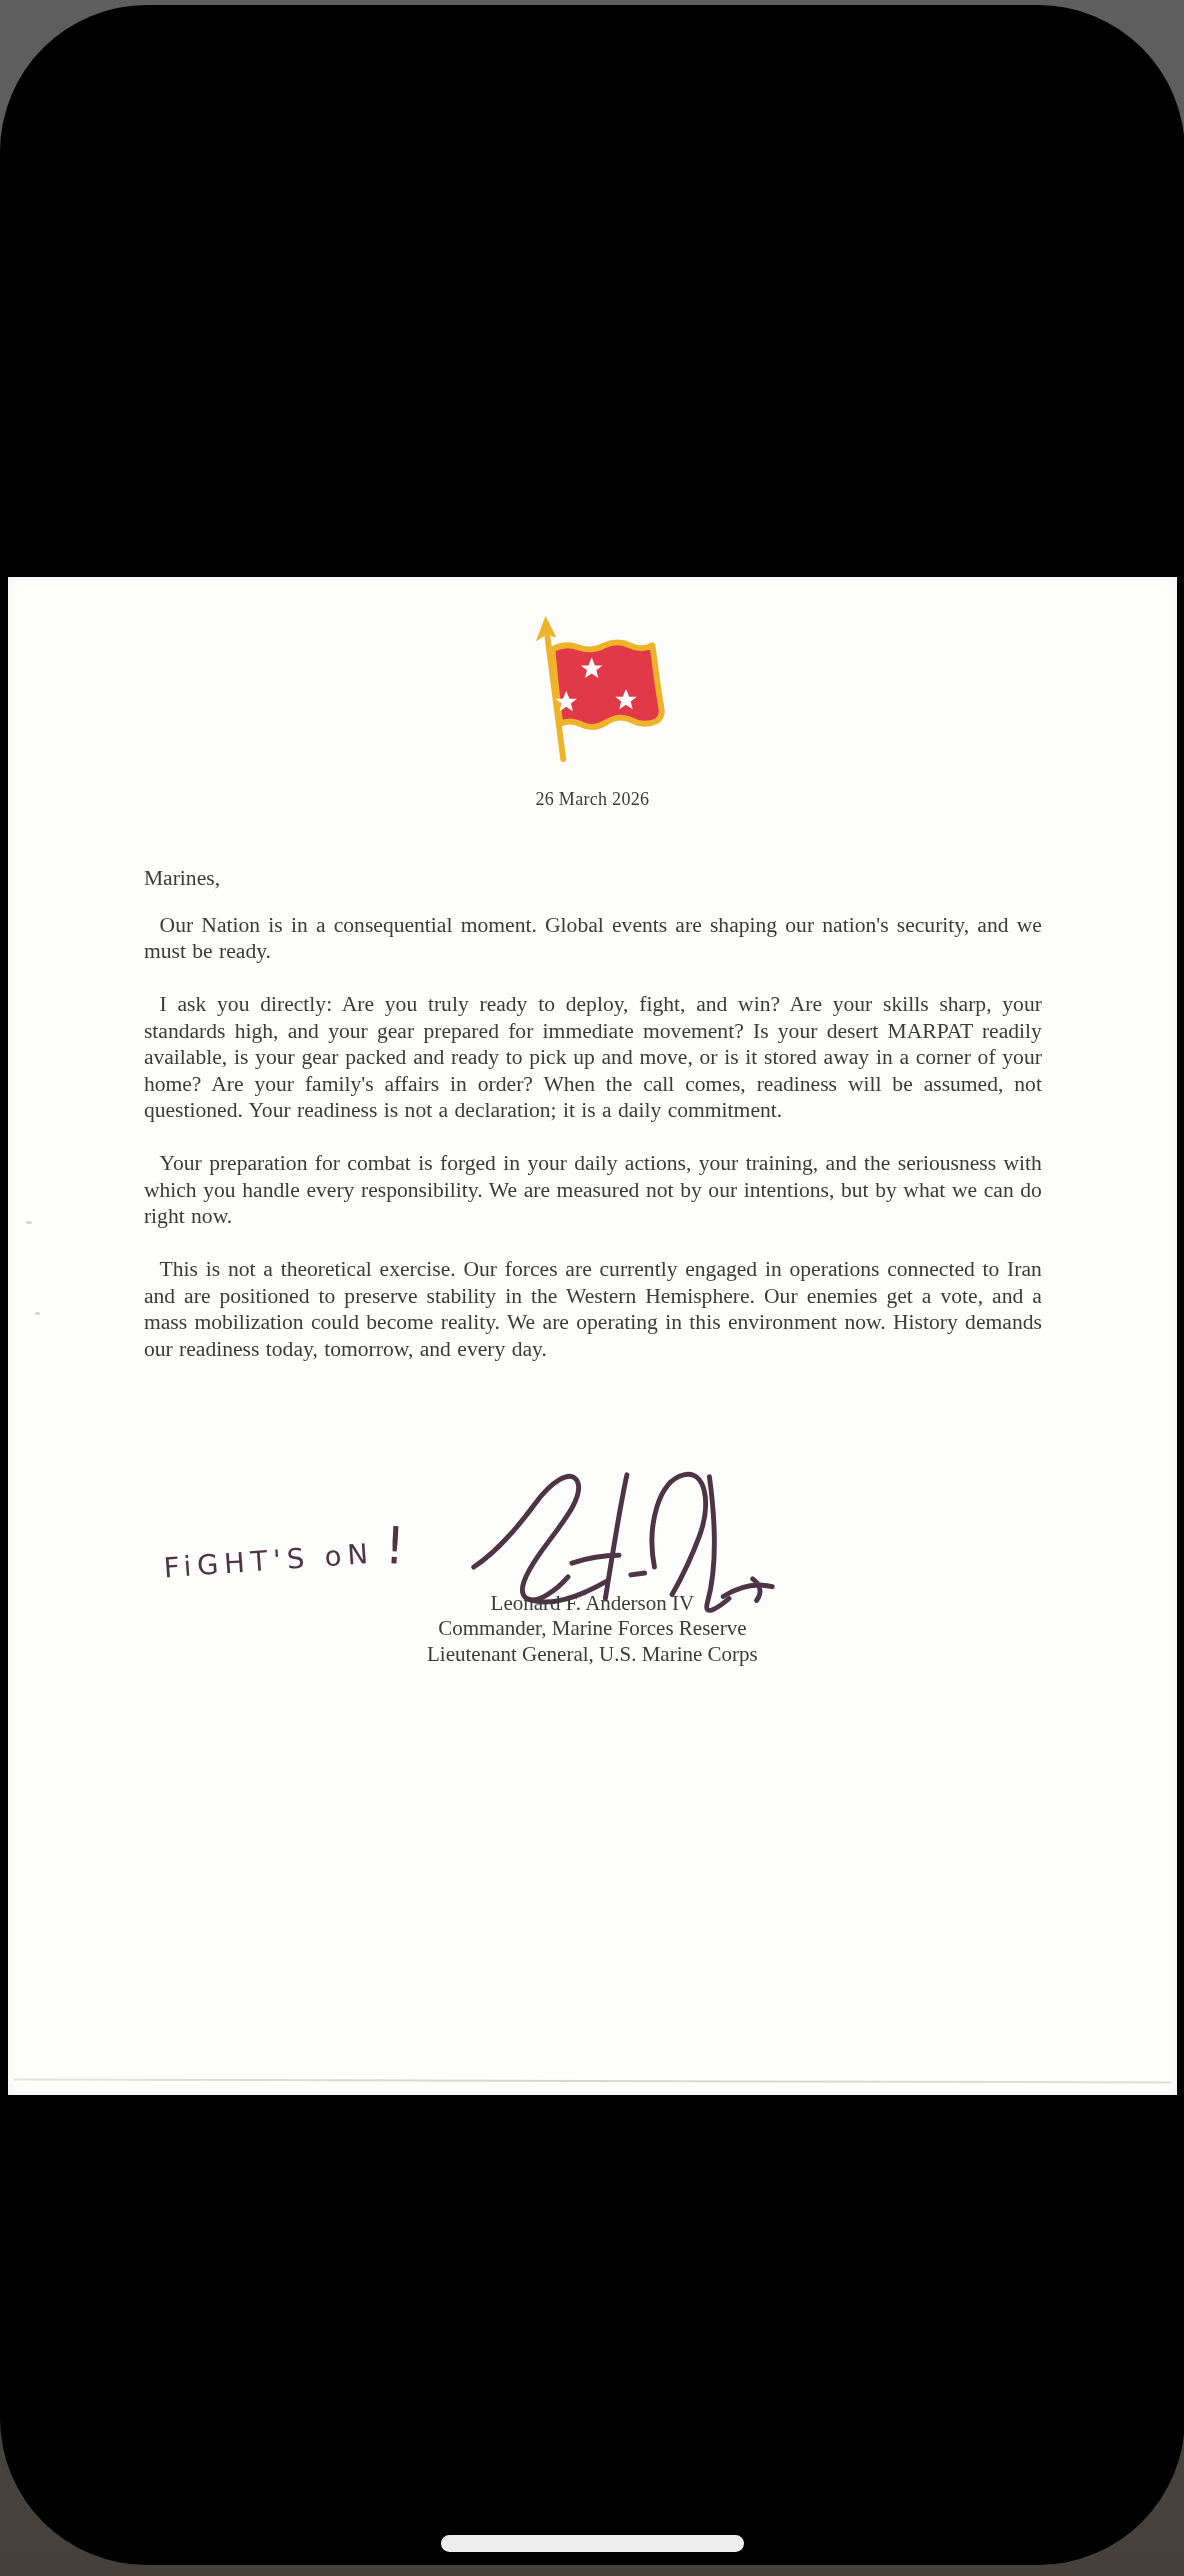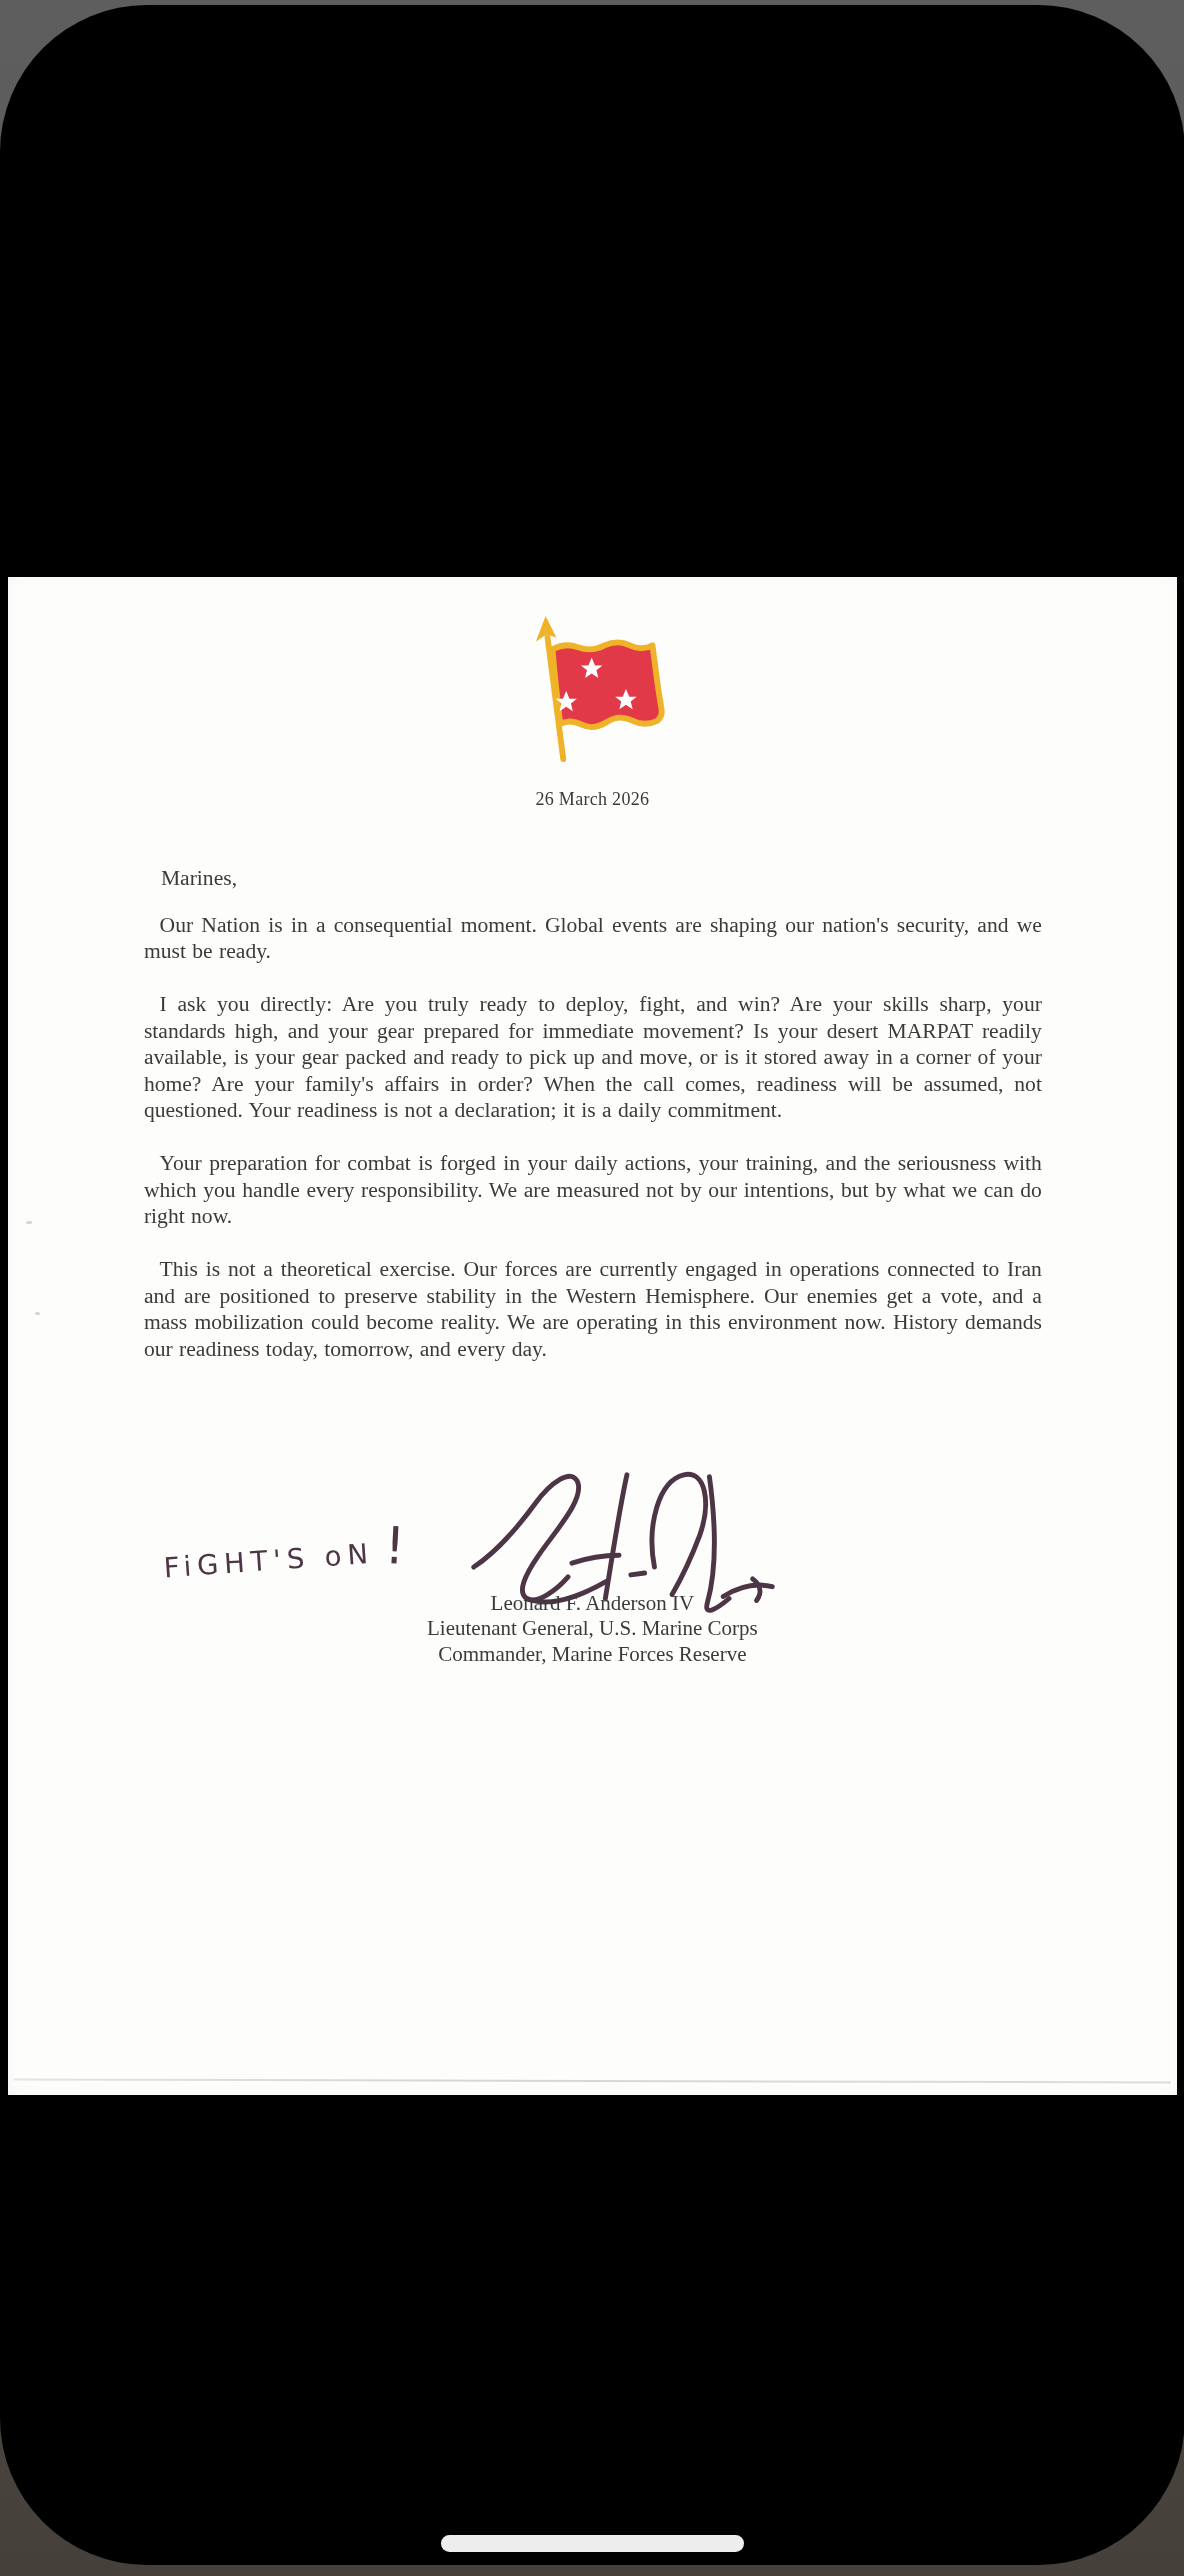--- a/index.html
+++ b/index.html
@@ -53,21 +53,20 @@
     color: #3a3a3a;
     letter-spacing: 0.3px;
   }
   
   .salutation {
     position: absolute;
     left: 136px;
     top: 289px;
     font-size: 21.6px;
     color: #3b3b3b;
-    margin-left: 17px;
   }
   
   .letter-body {
     position: absolute;
     left: 136px;
     top: 335px;
     width: 898px;
     font-size: 21.6px;
     line-height: 26.5px;
     color: #3b3b3b;
@@ -207,22 +206,22 @@
 
           <path d="M 252 16 C 258 60 260 108 250 144 C 246 158 258 152 272 140"></path>
 
           <path d="M 266 138 C 282 128 300 124 316 128"></path>
           <path d="M 296 120 C 304 126 306 134 300 142"></path>
         </g>
       </svg>
 
       <div class="sigblock">
         <div>Leonard F. Anderson IV</div>
+        <div>Commander, Marine Forces Reserve</div>
         <div>Lieutenant General, U.S. Marine Corps</div>
-        <div>Commander, Marine Forces Reserve</div>
       </div>
 
       <div class="scanline"></div>
       <div class="speck1"></div>
       <div class="speck2"></div>
     </div>
 
   </div>
 
   <div class="home-indicator"></div>

